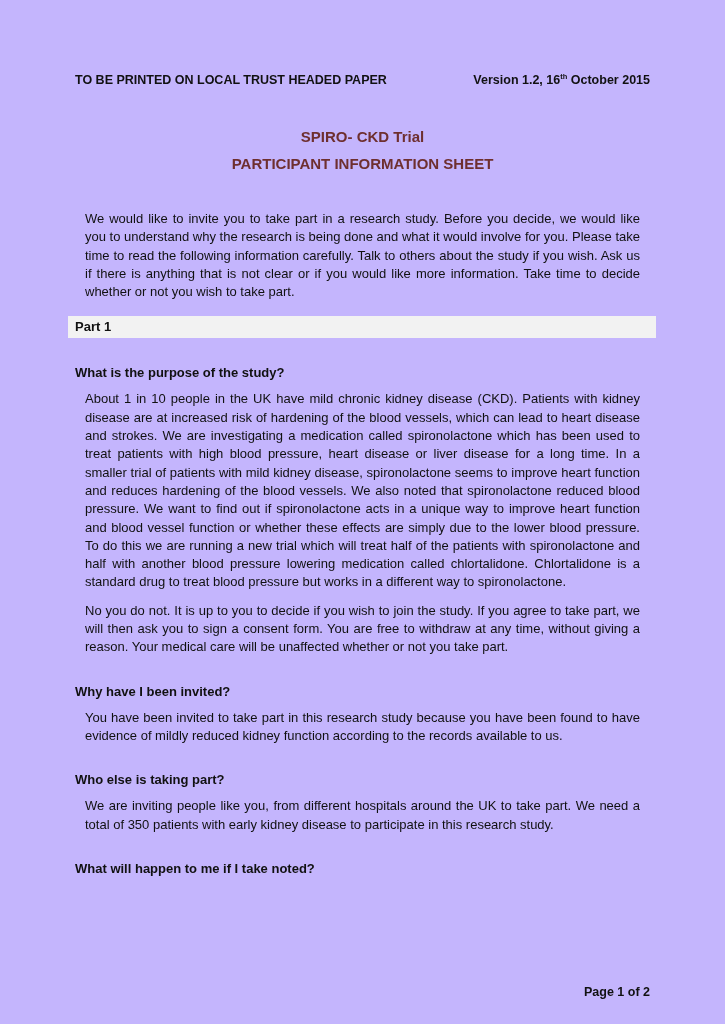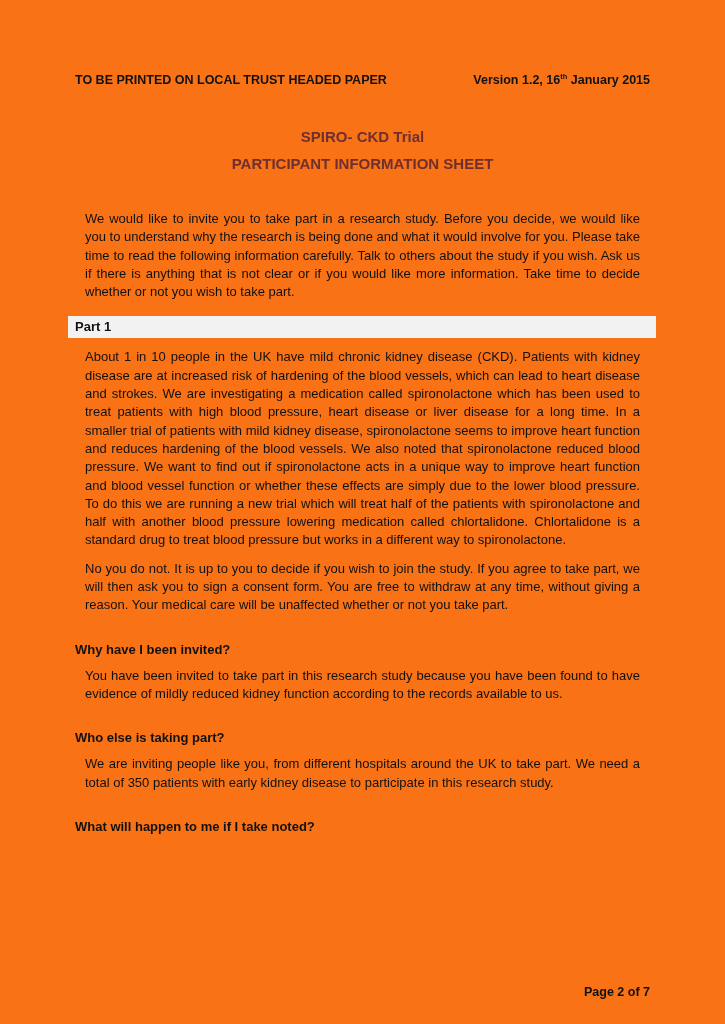--- a/index.html
+++ b/index.html
@@ -4,21 +4,21 @@
 <style>
   html, body {
     margin: 0;
     padding: 0;
     background: #ffffff;
   }
   .page {
     position: relative;
     width: 725px;
     height: 1024px;
-    background: #f97316;
+    background: #c4b5fd;
     box-sizing: border-box;
     padding: 73px 75px 0 75px;
     font-family: "Liberation Sans", sans-serif;
     color: #111111;
     overflow: hidden;
   }
   .header {
     display: flex;
     justify-content: space-between;
     align-items: baseline;
@@ -74,40 +74,41 @@
   b { font-weight: bold; }
 </style>
 </head>
 <body>
 
 <div class="page">
 
   <div class="header">
     <span>TO BE PRINTED ON LOCAL TRUST HEADED PAPER</span>
     <span>
-      <span>Version 1.2, 16</span><sup>th</sup><span> January 2015</span>
+      <span>Version 1.2, 16</span><sup>th</sup><span> October 2015</span>
     </span>
   </div>
 
   <div class="titles">
     <div>SPIRO- CKD Trial</div>
     <div>PARTICIPANT INFORMATION SHEET</div>
   </div>
 
   <p class="body intro">We would like to invite you to take part in a research study.  Before you decide, we would like you to understand why the research is being done and what it would involve for you.  Please take time to read the following information carefully.  Talk to others about the study if you wish. Ask us if there is anything that is not clear or if you would like more information. Take time to decide whether or not you wish to take part.</p>
 
   <div class="section-bar">Part 1</div>
 
+  <h3 class="question">What is the purpose of the study?</h3>
   <p class="body">About 1 in 10 people in the UK have mild chronic kidney disease (CKD). Patients with kidney disease are at increased risk of hardening of the blood vessels, which can lead to heart disease and strokes. We are investigating a medication called spironolactone which has been used to treat patients with high blood pressure, heart disease or liver disease for a long time. In a smaller trial of patients with mild kidney disease, spironolactone seems to improve heart function and reduces hardening of the blood vessels. We also noted that spironolactone reduced blood pressure.  We want to find out if spironolactone acts in a unique way to improve heart function and blood vessel function or whether these effects are simply due to the lower blood pressure. To do this we are running a new trial which will treat half of the patients with spironolactone and half with another blood pressure lowering medication called chlortalidone. Chlortalidone is a standard drug to treat blood pressure but works in a different way to spironolactone.</p>
 
   <p class="body">No you do not.  It is up to you to decide if you wish to join the study.  If you agree to take part, we will then ask you to sign a consent form.  You are free to withdraw at any time, without giving a reason.  Your medical care will be unaffected whether or not you take part.</p>
 
   <h3 class="question">Why have I been invited?</h3>
   <p class="body">You have been invited to take part in this research study because you have been found to have evidence of mildly reduced kidney function according to the records available to us.</p>
 
   <h3 class="question">Who else is taking part?</h3>
   <p class="body">We are inviting people like you, from different hospitals around the UK to take part. We need a total of 350 patients with early kidney disease to participate in this research study.</p>
 
   <h3 class="question">What will happen to me if I take noted?</h3>
 
-  <div class="footer">Page 2 of 7</div>
+  <div class="footer">Page 1 of 2</div>
 
 </div>
 
 </body></html>

